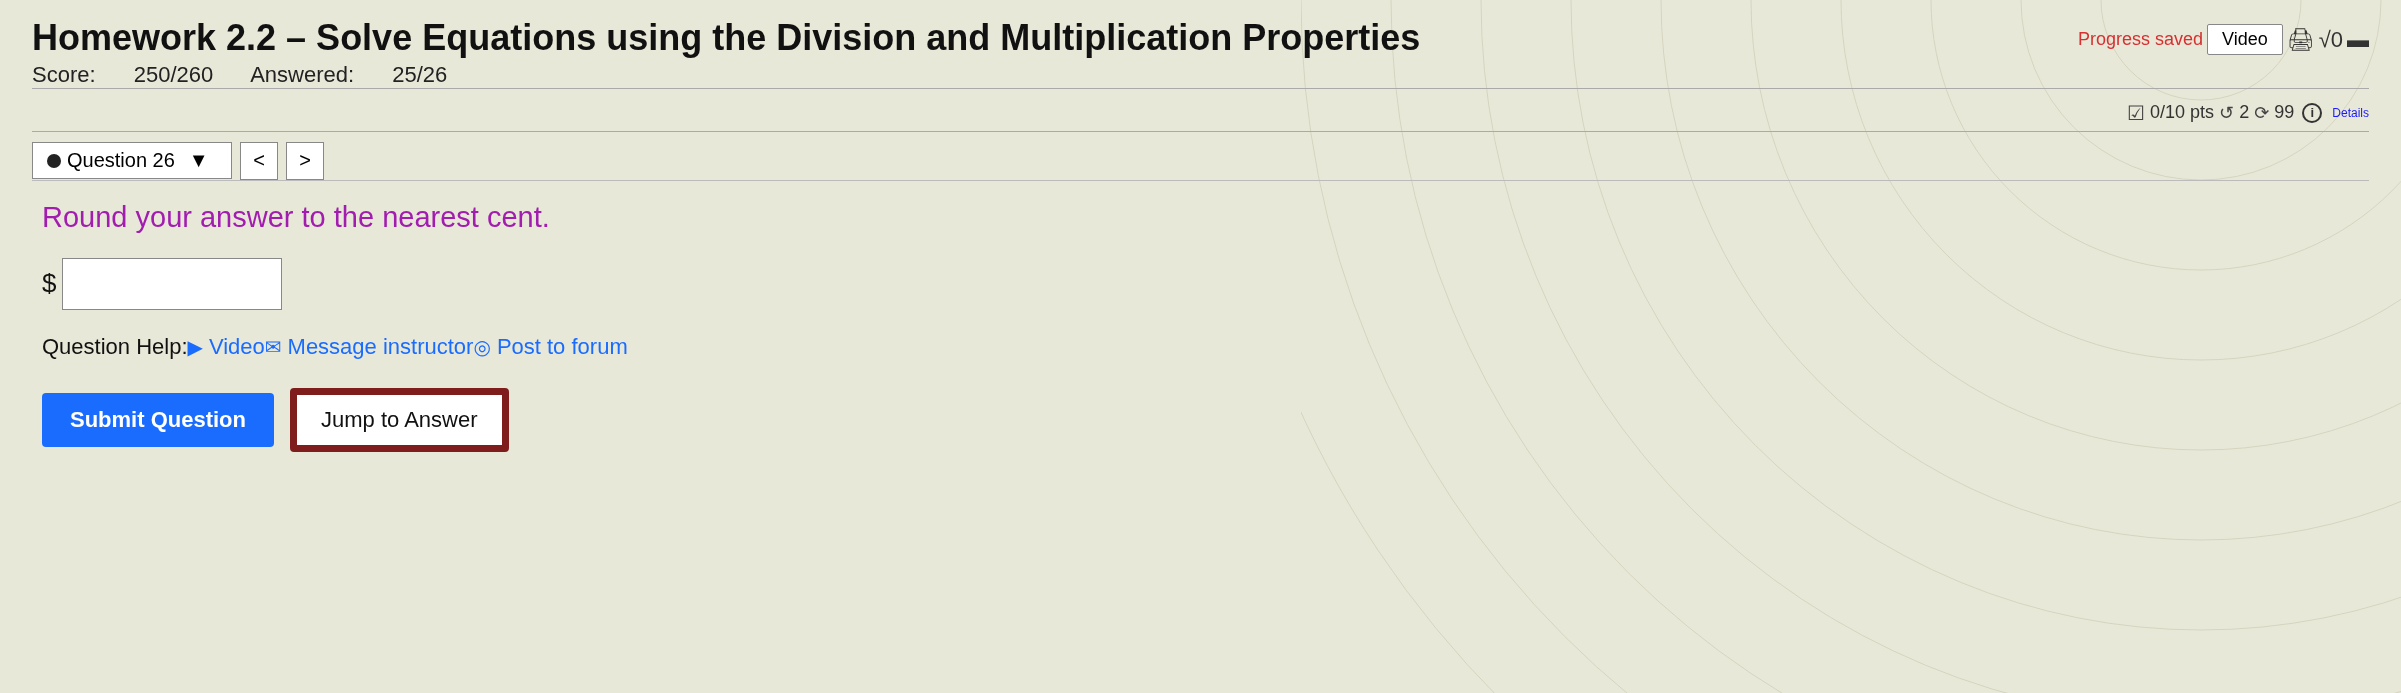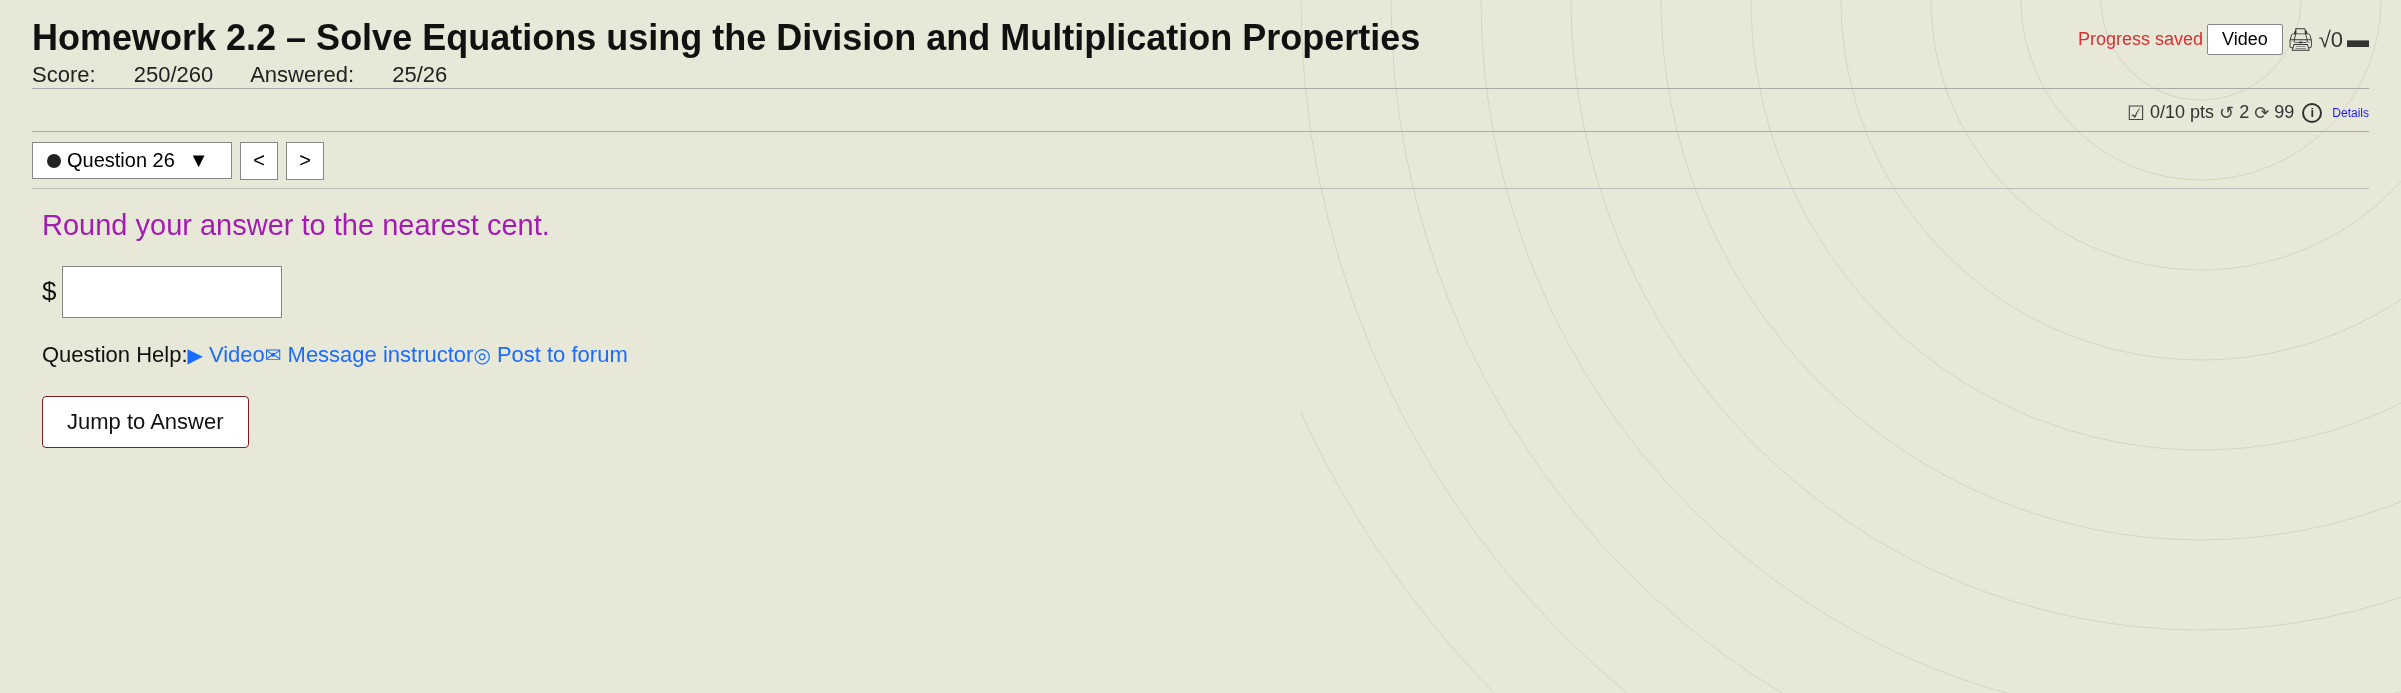--- a/index.html
+++ b/index.html
@@ -117,21 +117,21 @@
       margin-right: 2px;
     }
 
     
     .question-selector-row {
       display: flex;
       align-items: center;
       gap: 8px;
       margin-bottom: 20px;
       border-bottom: 1px solid #bbb;
-      padding-bottom: 8px;
+      padding-bottom: 0;
     }
     .question-dropdown {
       display: flex;
       align-items: center;
       gap: 6px;
       background: #fff;
       border: 1px solid #888;
       padding: 6px 14px;
       font-size: 20px;
       cursor: pointer;
@@ -226,21 +226,21 @@
       color: #fff;
       border: none;
       padding: 14px 28px;
       font-size: 22px;
       font-weight: bold;
       cursor: pointer;
       border-radius: 4px;
     }
     .jump-btn {
       background: #fff;
-      border: 1px solid #7f1d1d;
+      border: 7px solid #7f1d1d;
       padding: 12px 24px;
       font-size: 22px;
       cursor: pointer;
       border-radius: 4px;
       color: #111;
     }
   </style>
 </head>
 <body>
 
@@ -327,16 +327,17 @@
         <span class="help-link-icon">✉</span>
         <span>Message instructor</span>
       </a>
       <a class="help-link">
         <span class="help-link-icon">◎</span>
         <span>Post to forum</span>
       </a>
     </div>
 
     <div class="action-row">
+      <button class="submit-btn">Submit Question</button>
       <button class="jump-btn">Jump to Answer</button>
     </div>
   </div>
 </div>
 
 </body></html>

